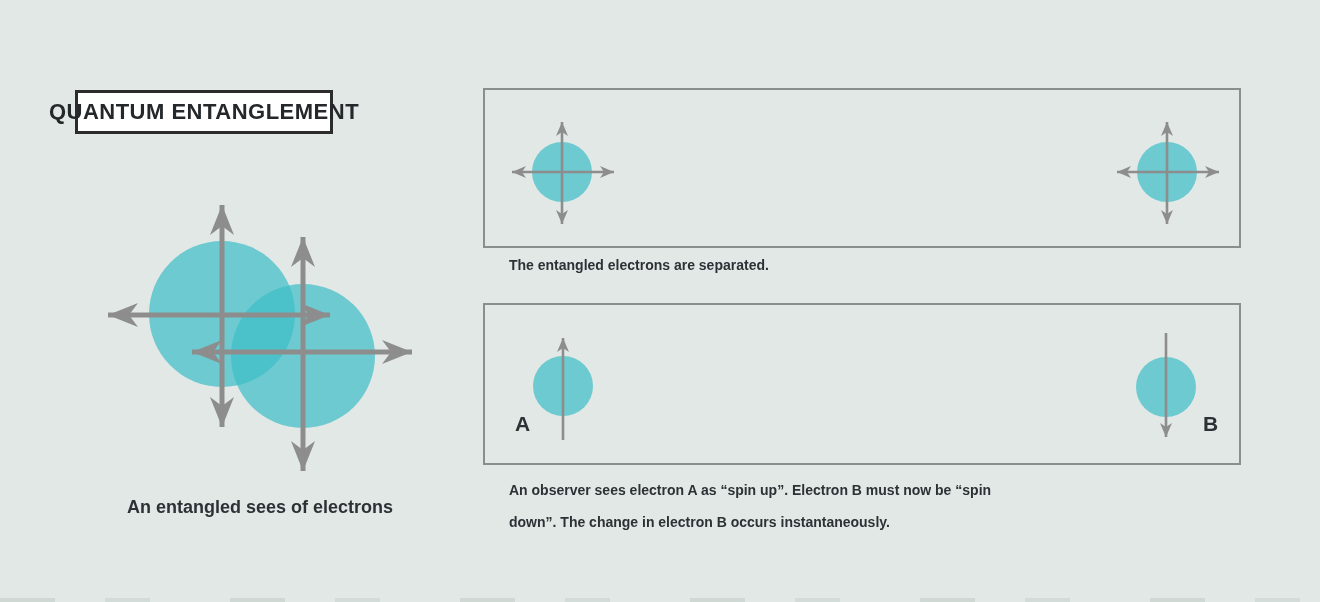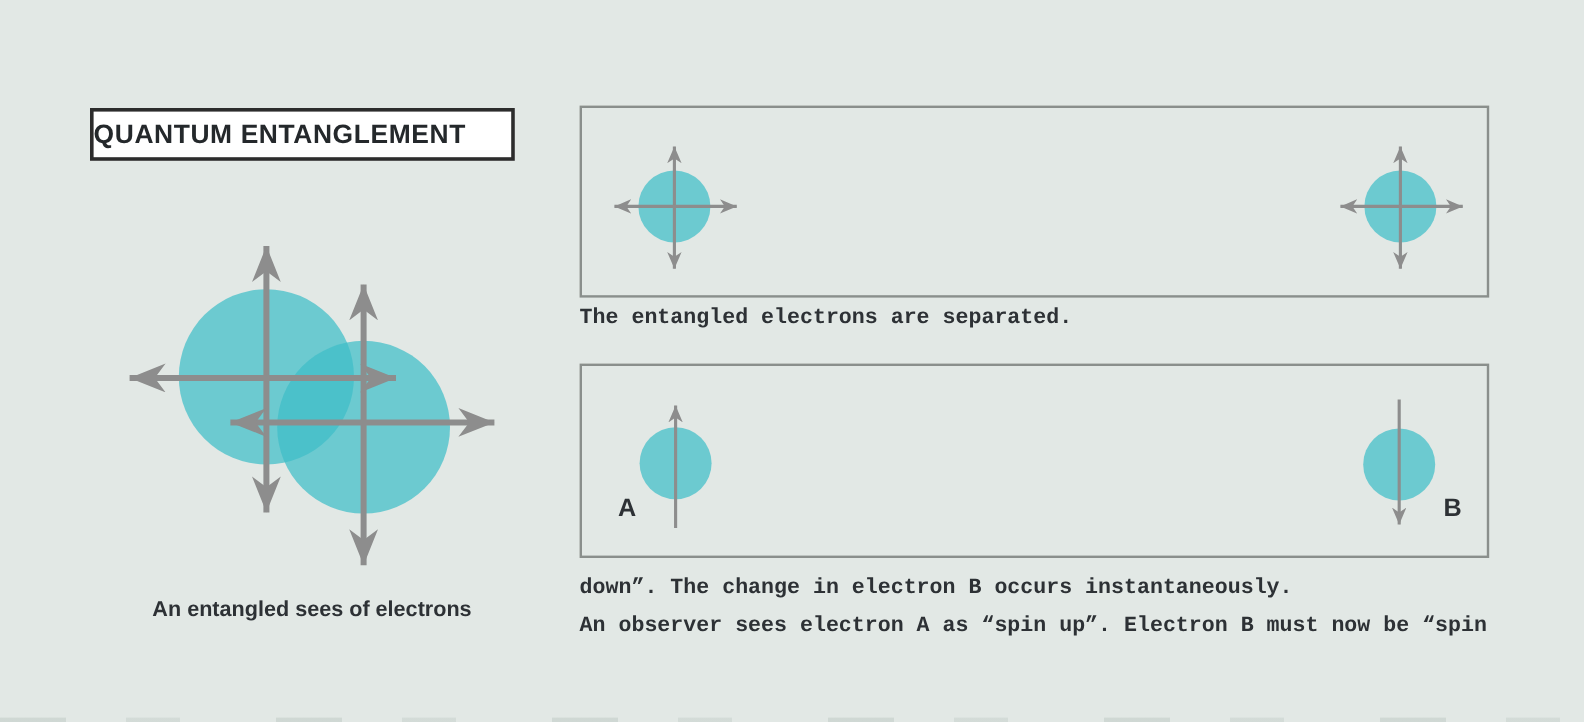--- a/index.html
+++ b/index.html
@@ -16,23 +16,23 @@
     font-family:"Liberation Sans", sans-serif;
     background:var(--bg);
     position:relative;
     overflow:hidden;
     color:var(--text);
   }
   .stage{position:absolute;inset:0;}
 
   
   .title-box{
-    position:absolute;left:75px;top:90px;width:354px;height:44px;
+    position:absolute;left:75px;top:90px;width:258px;height:44px;
     background:#ffffff;border:3px solid var(--title-border);
-    display:flex;align-items:center;
+    display:flex;align-items:center;justify-content:center;
   }
   .title-box span{
     font-size:22px;font-weight:700;letter-spacing:0.5px;color:#24282b;
     white-space:nowrap;
   }
 
   
   .pair-svg{position:absolute;left:60px;top:175px;width:410px;height:320px;}
   .pair-caption{
     position:absolute;left:60px;top:497px;width:400px;
@@ -44,23 +44,23 @@
   .panel{
     position:absolute;left:483px;width:758px;
     border:2px solid var(--panel-border);
     background:transparent;
   }
   .panel-top{top:88px;height:160px;}
   .panel-bottom{top:303px;height:162px;}
 
   .electron-svg{position:absolute;}
   .panel-caption{
-    position:absolute;left:483px;
-    font-size:18px;font-weight:700;color:var(--text);
-    line-height:32px;white-space:nowrap;font-family:Liberation Mono, monospace;
+    position:absolute;left:509px;
+    font-size:14px;font-weight:700;color:var(--text);
+    line-height:32px;white-space:nowrap;
   }
   .caption-top{top:249px;}
   .caption-bottom{top:474px;}
 
   .electron-label{
     position:absolute;font-size:21px;font-weight:700;color:var(--text);
   }
   .label-a{left:30px;top:107px;}
   .label-b{left:718px;top:107px;}
 
@@ -131,18 +131,18 @@
       <line class="shaft shaft-small" x1="55" y1="112" x2="55" y2="10" marker-end="url(#ah-small)"></line>
     </svg>
     <svg class="electron-svg" style="left:626px;top:24px" width="110" height="120" viewBox="0 0 110 120">
       <circle class="dot" cx="55" cy="58" r="30"></circle>
       <line class="shaft shaft-small" x1="55" y1="4" x2="55" y2="108" marker-end="url(#ah-small)"></line>
     </svg>
     <span class="electron-label label-a">A</span>
     <span class="electron-label label-b">B</span>
   </div>
   <div class="panel-caption caption-bottom">
+    <div>An observer sees electron A as “spin up”. Electron B must now be “spin</div>
     <div>down”. The change in electron B occurs instantaneously.</div>
-    <div>An observer sees electron A as “spin up”. Electron B must now be “spin</div>
   </div>
 
   <div class="bottom-strip"></div>
 </div>
 
 </body></html>

